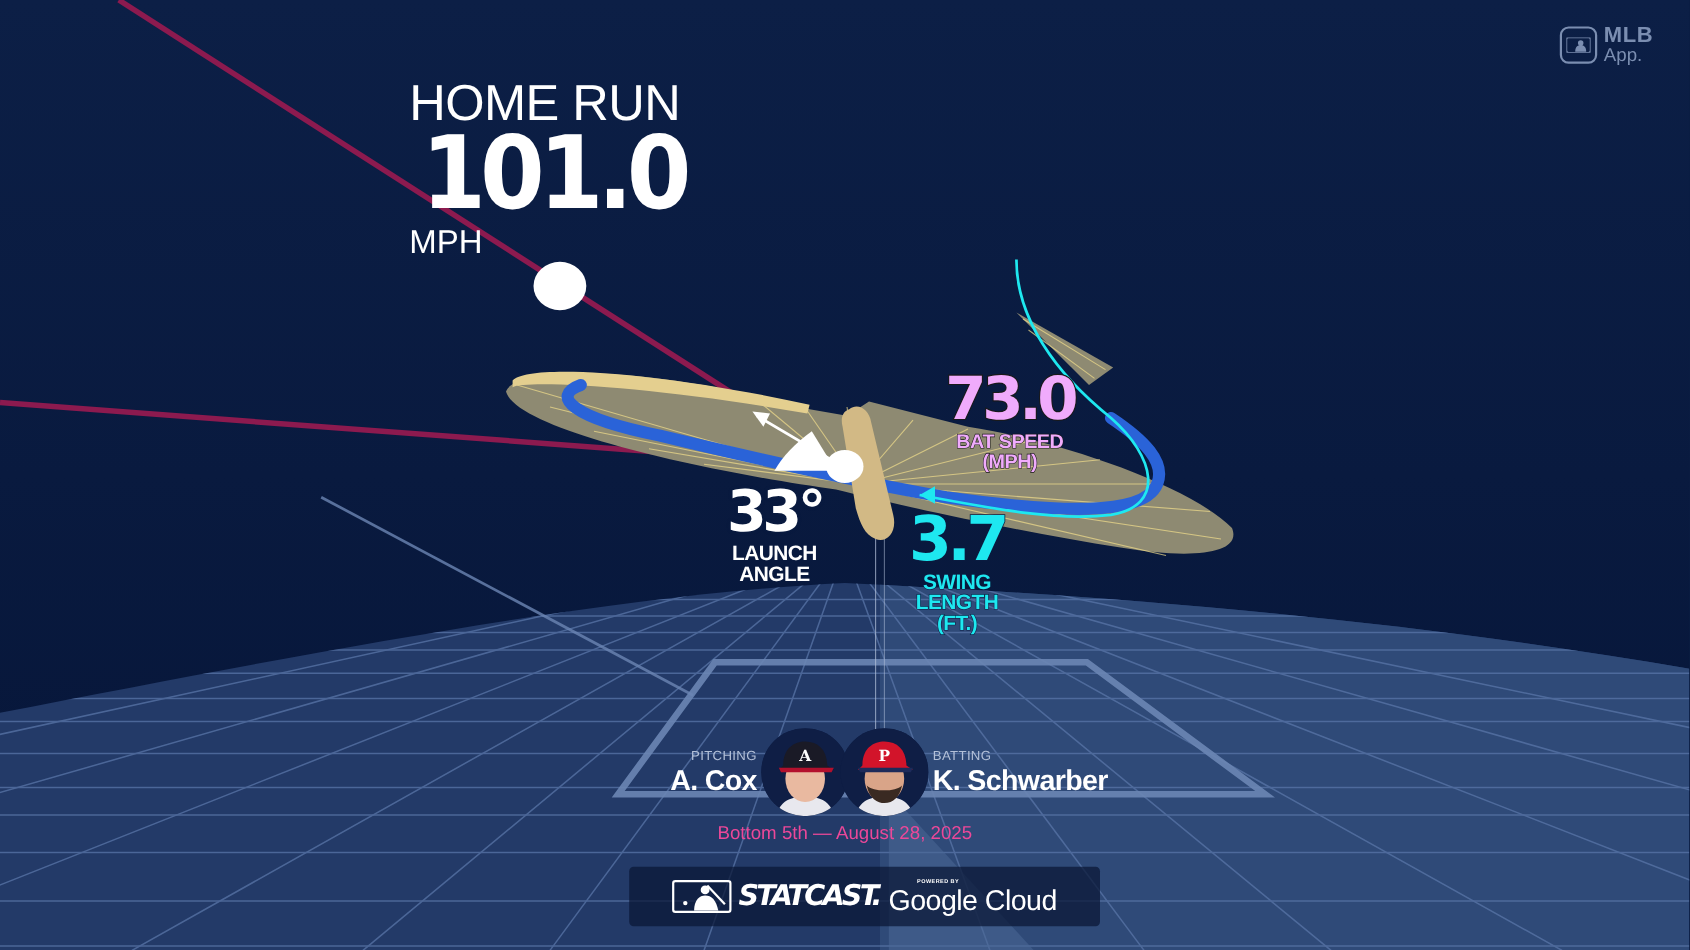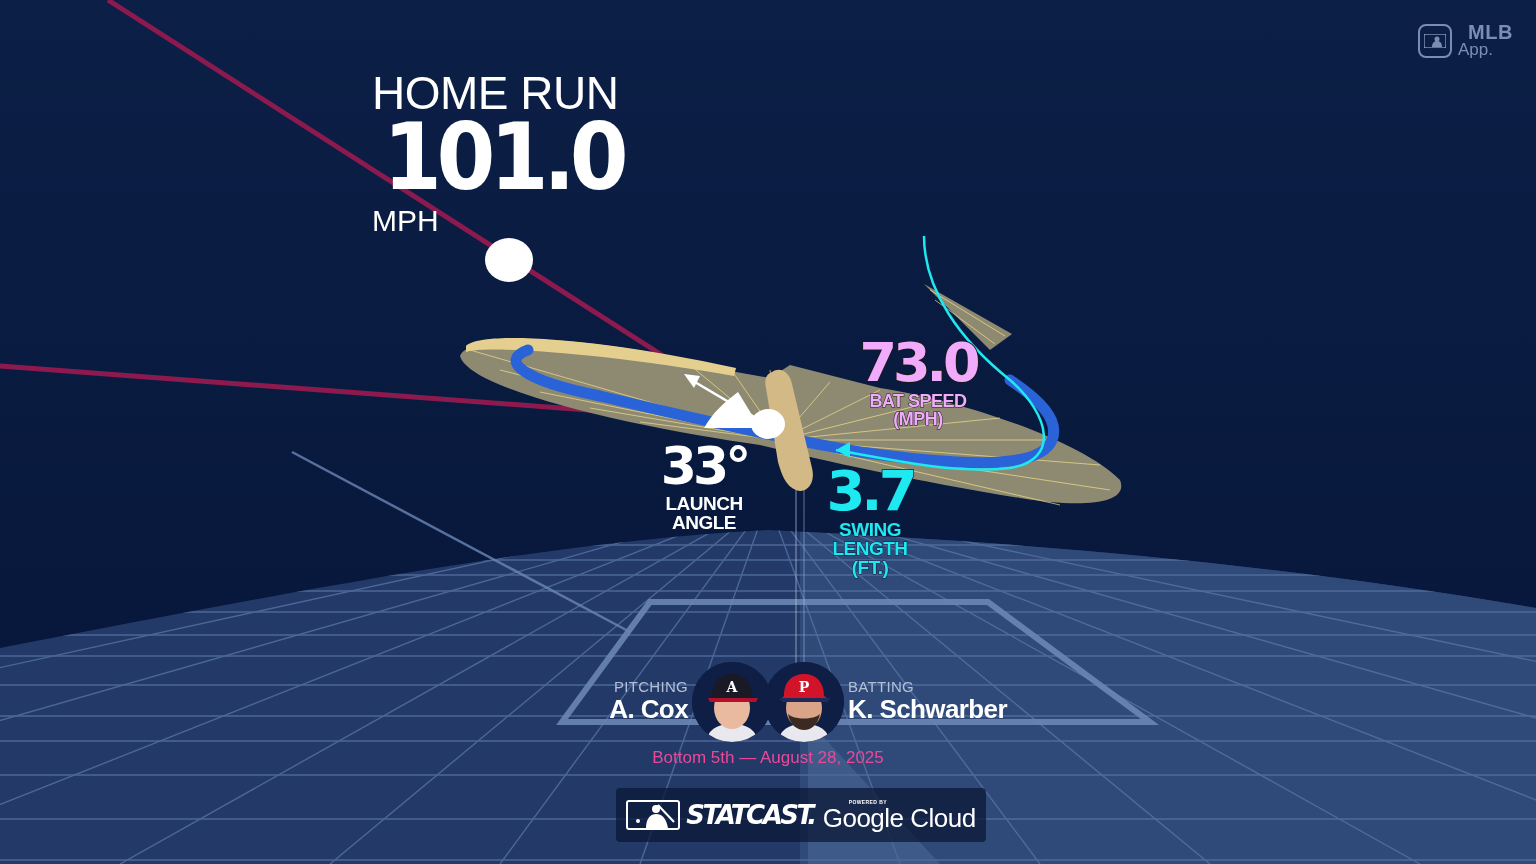--- a/index.html
+++ b/index.html
@@ -13,21 +13,21 @@
 
   .mlb-app {
     position: absolute; left: 1418px; top: 24px; display: flex; align-items: center; gap: 6px;
     color: #8fa2c4; opacity: 0.85;
   }
   .mlb-app .badge {
     width: 34px; height: 34px; border: 2px solid #8fa2c4; border-radius: 8px; box-sizing: border-box;
     display: flex; align-items: center; justify-content: center;
   }
   .mlb-app .txt { display: flex; flex-direction: column; line-height: 17px; }
-  .mlb-app .t1 { font-weight: 700; font-size: 20px; letter-spacing: 0.5px; margin-left: 10px; }
+  .mlb-app .t1 { font-weight: 700; font-size: 20px; letter-spacing: 0.5px; }
   .mlb-app .t2 { font-size: 17px; }
 
   .ev-block { position: absolute; left: 372px; top: 68px; width: 276px; text-align: left; color: #ffffff; }
   .ev-label { font-size: 46px; line-height: 50px; letter-spacing: -0.5px; font-family: "Liberation Sans", sans-serif; }
   .ev-value { font-size: 92px; font-weight: 700; line-height: 80px; letter-spacing: -6px; font-family: "DejaVu Sans", sans-serif; transform: scaleX(0.92); }
   .ev-unit { font-size: 30px; line-height: 46px; }
 
   .stat { position: absolute; text-align: center; font-weight: 700; }
   .stat .num { font-family: "DejaVu Sans", sans-serif; letter-spacing: -4px; }
   .stat .lbl { font-family: "Liberation Sans", sans-serif; letter-spacing: -0.5px; }
@@ -40,35 +40,35 @@
   .batspeed .num { font-size: 54px; line-height: 58px; -webkit-text-stroke: 2px #1a1a1a; paint-order: stroke fill; }
   .batspeed .lbl { font-size: 18px; line-height: 18px; -webkit-text-stroke: 1px #1a1a1a; paint-order: stroke fill; }
 
   .swinglen { left: 818px; top: 462px; width: 104px; color: #1ee8f0; }
   .swinglen .num { font-size: 56px; line-height: 58px; -webkit-text-stroke: 1.5px #0b1d42; paint-order: stroke fill; }
   .swinglen .lbl { font-size: 19px; line-height: 19px; -webkit-text-stroke: 1px #0b1d42; paint-order: stroke fill; }
 
   .matchup { position: absolute; left: 560px; top: 660px; width: 480px; height: 90px; }
   .pitcher-info { position: absolute; right: 352px; top: 20px; text-align: right; color: #fff; }
   .batter-info { position: absolute; left: 288px; top: 20px; text-align: left; color: #fff; }
-  .role { font-size: 15px; color: #b3c0d8; letter-spacing: 0.3px; line-height: 14px; }
+  .role { font-size: 12px; color: #b3c0d8; letter-spacing: 0.3px; line-height: 14px; }
   .pname { font-size: 26px; font-weight: 700; line-height: 30px; letter-spacing: -0.6px; }
   .headshot {
     position: absolute; top: 2px; width: 80px; height: 80px; border-radius: 50%;
     background: #0f1e45; overflow: hidden;
   }
   .headshot.p { left: 132px; }
   .headshot.b { left: 204px; }
 
   .game-info { position: absolute; left: 560px; top: 748px; width: 416px; text-align: center; color: #ec4899; font-size: 17px; }
 
   .statcast-bar {
-    position: absolute; left: 572px; top: 788px; width: 370px; height: 54px;
+    position: absolute; left: 572px; top: 788px; width: 428px; height: 54px;
     background: rgba(10, 22, 52, 0.72); border-radius: 4px;
-    display: flex; align-items: center; justify-content: center; gap: 6px; color: #fff; margin-left: 44px;
+    display: flex; align-items: center; justify-content: center; gap: 6px; color: #fff;
   }
   .sc-logo { width: 54px; height: 30px; border: 2px solid #fff; border-radius: 3px; box-sizing: border-box; position: relative; }
   .sc-word { font-family: "DejaVu Sans", sans-serif; font-weight: 700; font-size: 26px; letter-spacing: -2.5px; font-style: italic; }
   .powered { display: flex; flex-direction: column; align-items: flex-start; margin-left: 2px; }
   .powered .pby { font-size: 5px; font-weight: 700; letter-spacing: 0.4px; margin-left: 26px; }
   .powered .gc { font-size: 26px; line-height: 26px; letter-spacing: -0.5px; }
 </style>
 </head>
 <body>
 

